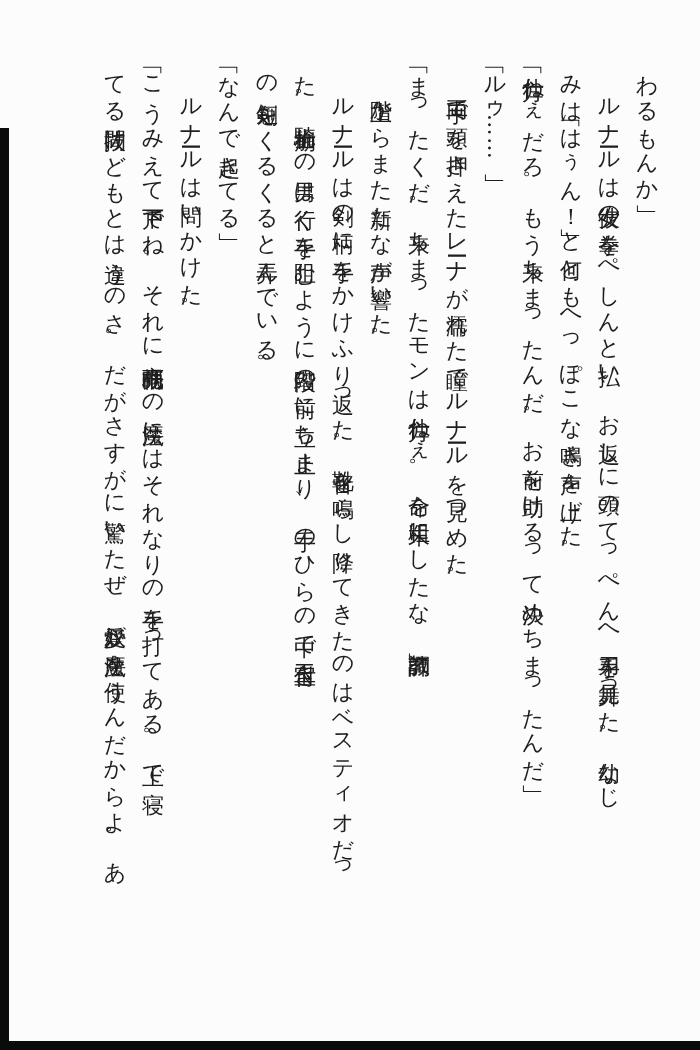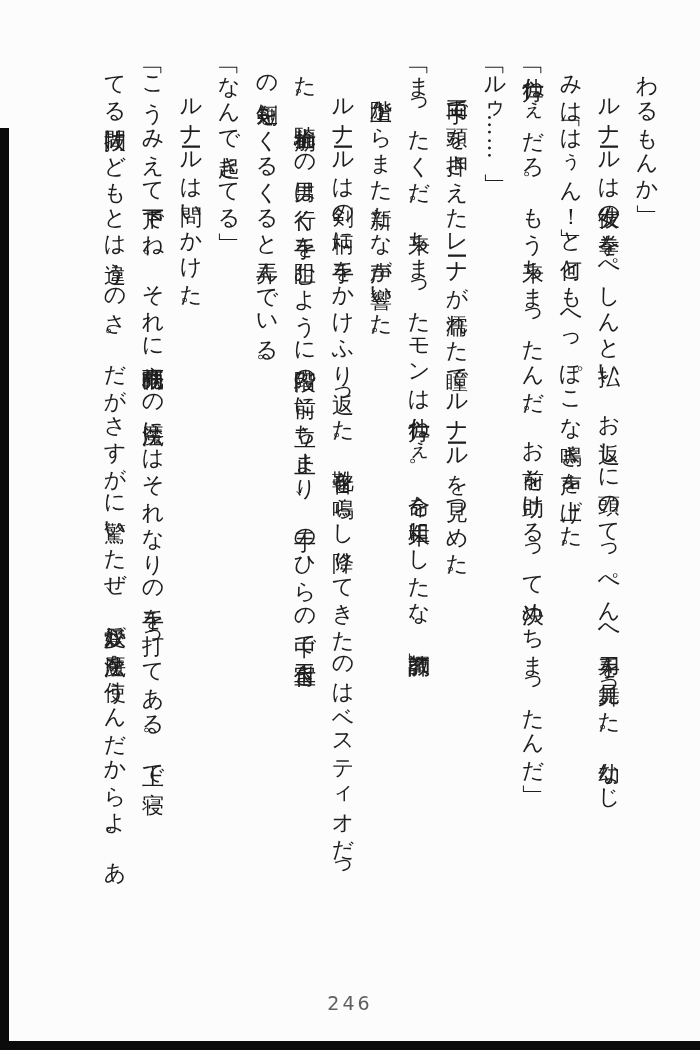--- a/index.html
+++ b/index.html
@@ -72,17 +72,16 @@
 「まったくだ。来ちまったモンは仕方ねぇ。命を粗末にしたな、調教師」
 　階上からまた新たな声が響いた。
 　ルナールは剣の柄に手をかけふり返った。靴音を鳴らし降りてきたのはベスティオだっ
 た。騎士崩れの男は行く手を阻むように階段の前に立ち止まり、手のひらの中で宝玉付き
 の短剣をくるくると弄んでいる。
 「なんで起きてる」
 　ルナールは問いかけた。
 「こうみえて下戸でね。それに商売柄眠りの魔法にはそれなりの手を打ってある。上で寝
 てる間抜けどもとは違うのさ。だがさすがに驚いたぜ、愛奴が魔法を使うんだからよ。あ</div>
 
-  <div class="page-number">246</div>
 
   <div class="edge-left"></div>
   <div class="edge-bottom"></div>
 </div>
 
 </body></html>

